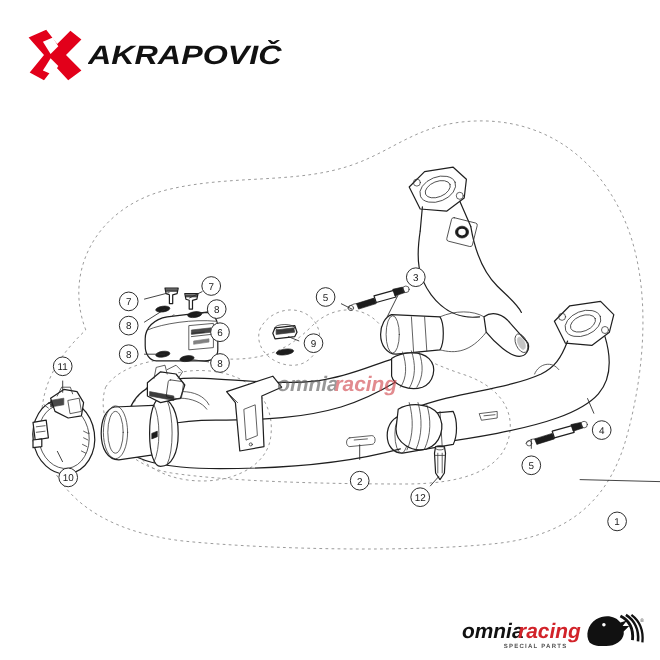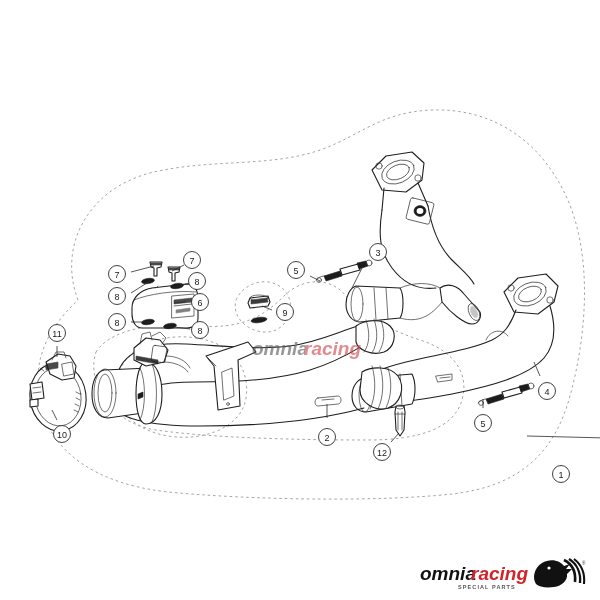--- a/index.html
+++ b/index.html
@@ -473,20 +473,32 @@
         </g>
         <g>
           <path class="leader" d="M 391 442 L 399 433"></path>
           <circle class="callout-circle" cx="382" cy="452" r="8.5"></circle>
           <text class="callout-num" x="382" y="452.5">12</text>
         </g>
       </g>
 
   </svg>
 
+  <div id="brand-logo">
+    <svg id="brand-mark" viewBox="0 0 56 52">
+      <path d="M4 10 L20 3 L30 16 L42 4 L52 12 L38 26 L52 40 L40 49 L28 36 L18 49 L5 42 L18 26 Z" fill="#E2001A"></path>
+      <path d="M17 14 L26 10 L31 18 L24 25 Z" fill="#ffffff"></path>
+      <path d="M24 29 L31 36 L26 44 L17 40 Z" fill="#ffffff"></path>
+    </svg>
+    <svg id="brand-wordmark" viewBox="0 0 300 46" width="182" height="40">
+      <g fill="#111111" font-family="'Liberation Sans', sans-serif" font-size="40" font-weight="bold" font-style="italic">
+        <text x="0" y="36" textLength="290" lengthAdjust="spacingAndGlyphs">AKRAPOVIČ</text>
+      </g>
+    </svg>
+  </div>
 
   <svg id="watermark" viewBox="0 0 140 26">
     <g font-family="'Liberation Sans', sans-serif" font-size="19" font-weight="bold" font-style="italic" opacity="0.62">
       <text x="0" y="19" fill="#5a5a5a">omnia</text>
       <text x="52" y="19" fill="#d0454b">racing</text>
     </g>
   </svg>
 
   <svg id="partner-logo" viewBox="0 0 170 40">
     <g font-family="'Liberation Sans', sans-serif" font-weight="bold" font-style="italic">

